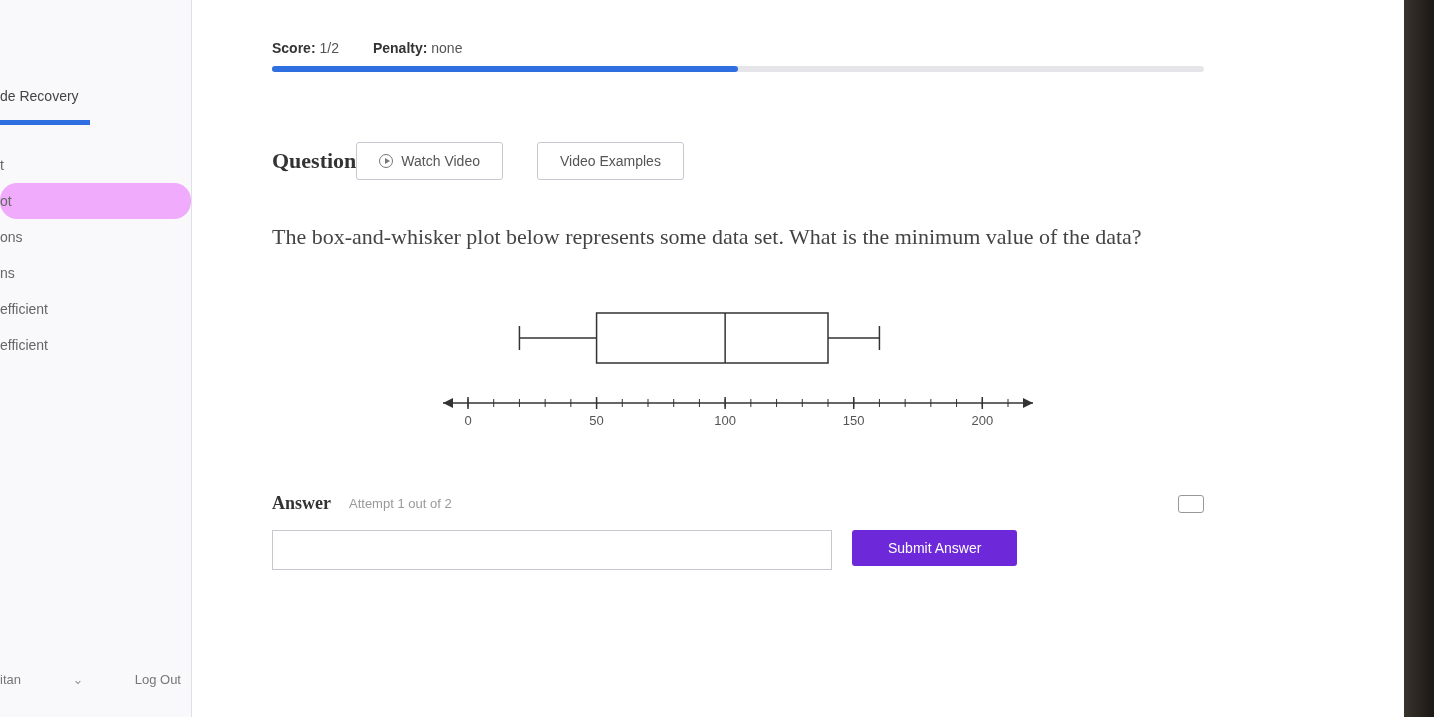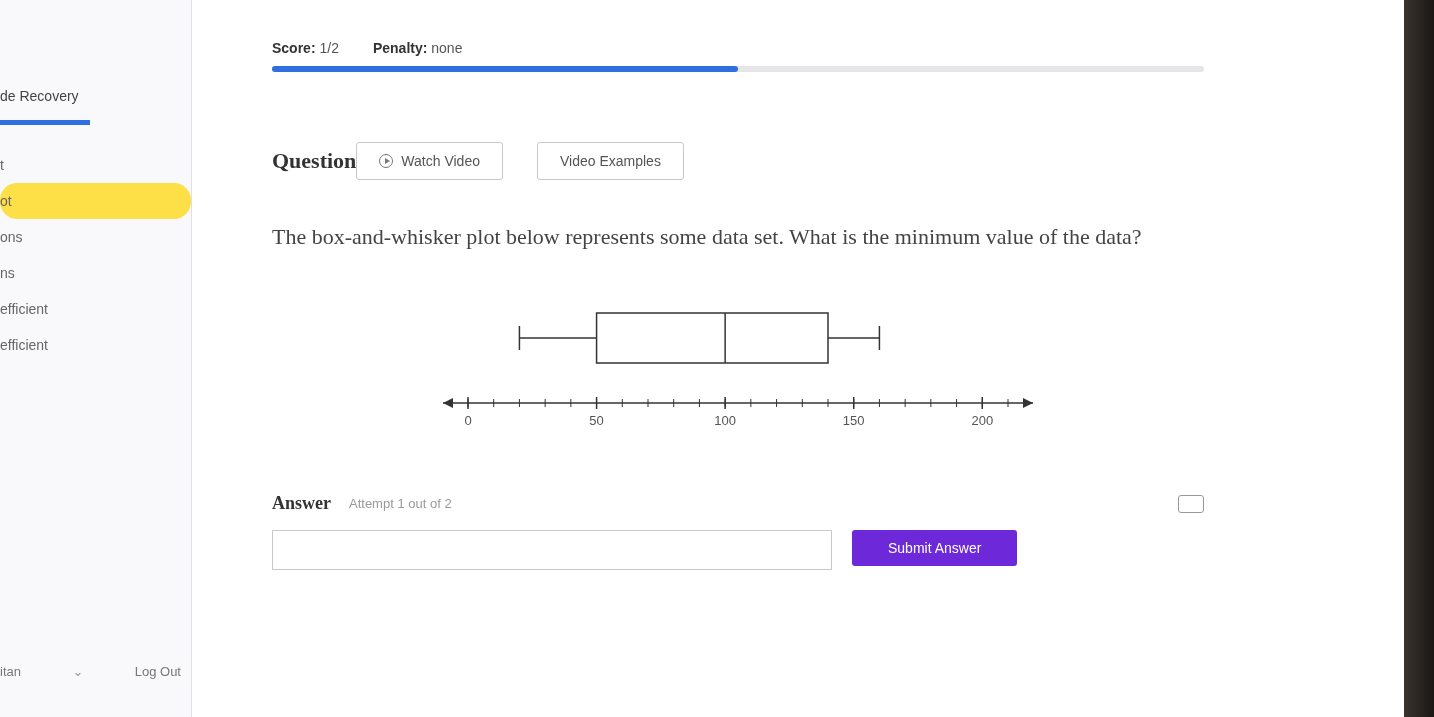--- a/index.html
+++ b/index.html
@@ -31,26 +31,26 @@
   background:#e0e0e4;
   margin:8px 0 22px 0;
 }
 .sidebar .progress-fill { height:100%; background:#2f6fe0; }
 .sidebar .item {
   padding:10px 0 10px 0;
   cursor:pointer;
   color:#666;
 }
 .sidebar .item.active {
-  background:#fde047;
+  background:#f0abfc;
   border-radius:17px;
 }
 .sidebar .footer {
   position:absolute;
-  bottom:38px; left:0; right:0;
+  bottom:30px; left:0; right:0;
   display:flex;
   justify-content:space-between;
   padding:0 10px 0 0;
   font-size:13px;
   color:#777;
 }
 .sidebar .footer .chev { color:#999; }
 .main {
   flex:1;
   background:#fff;

